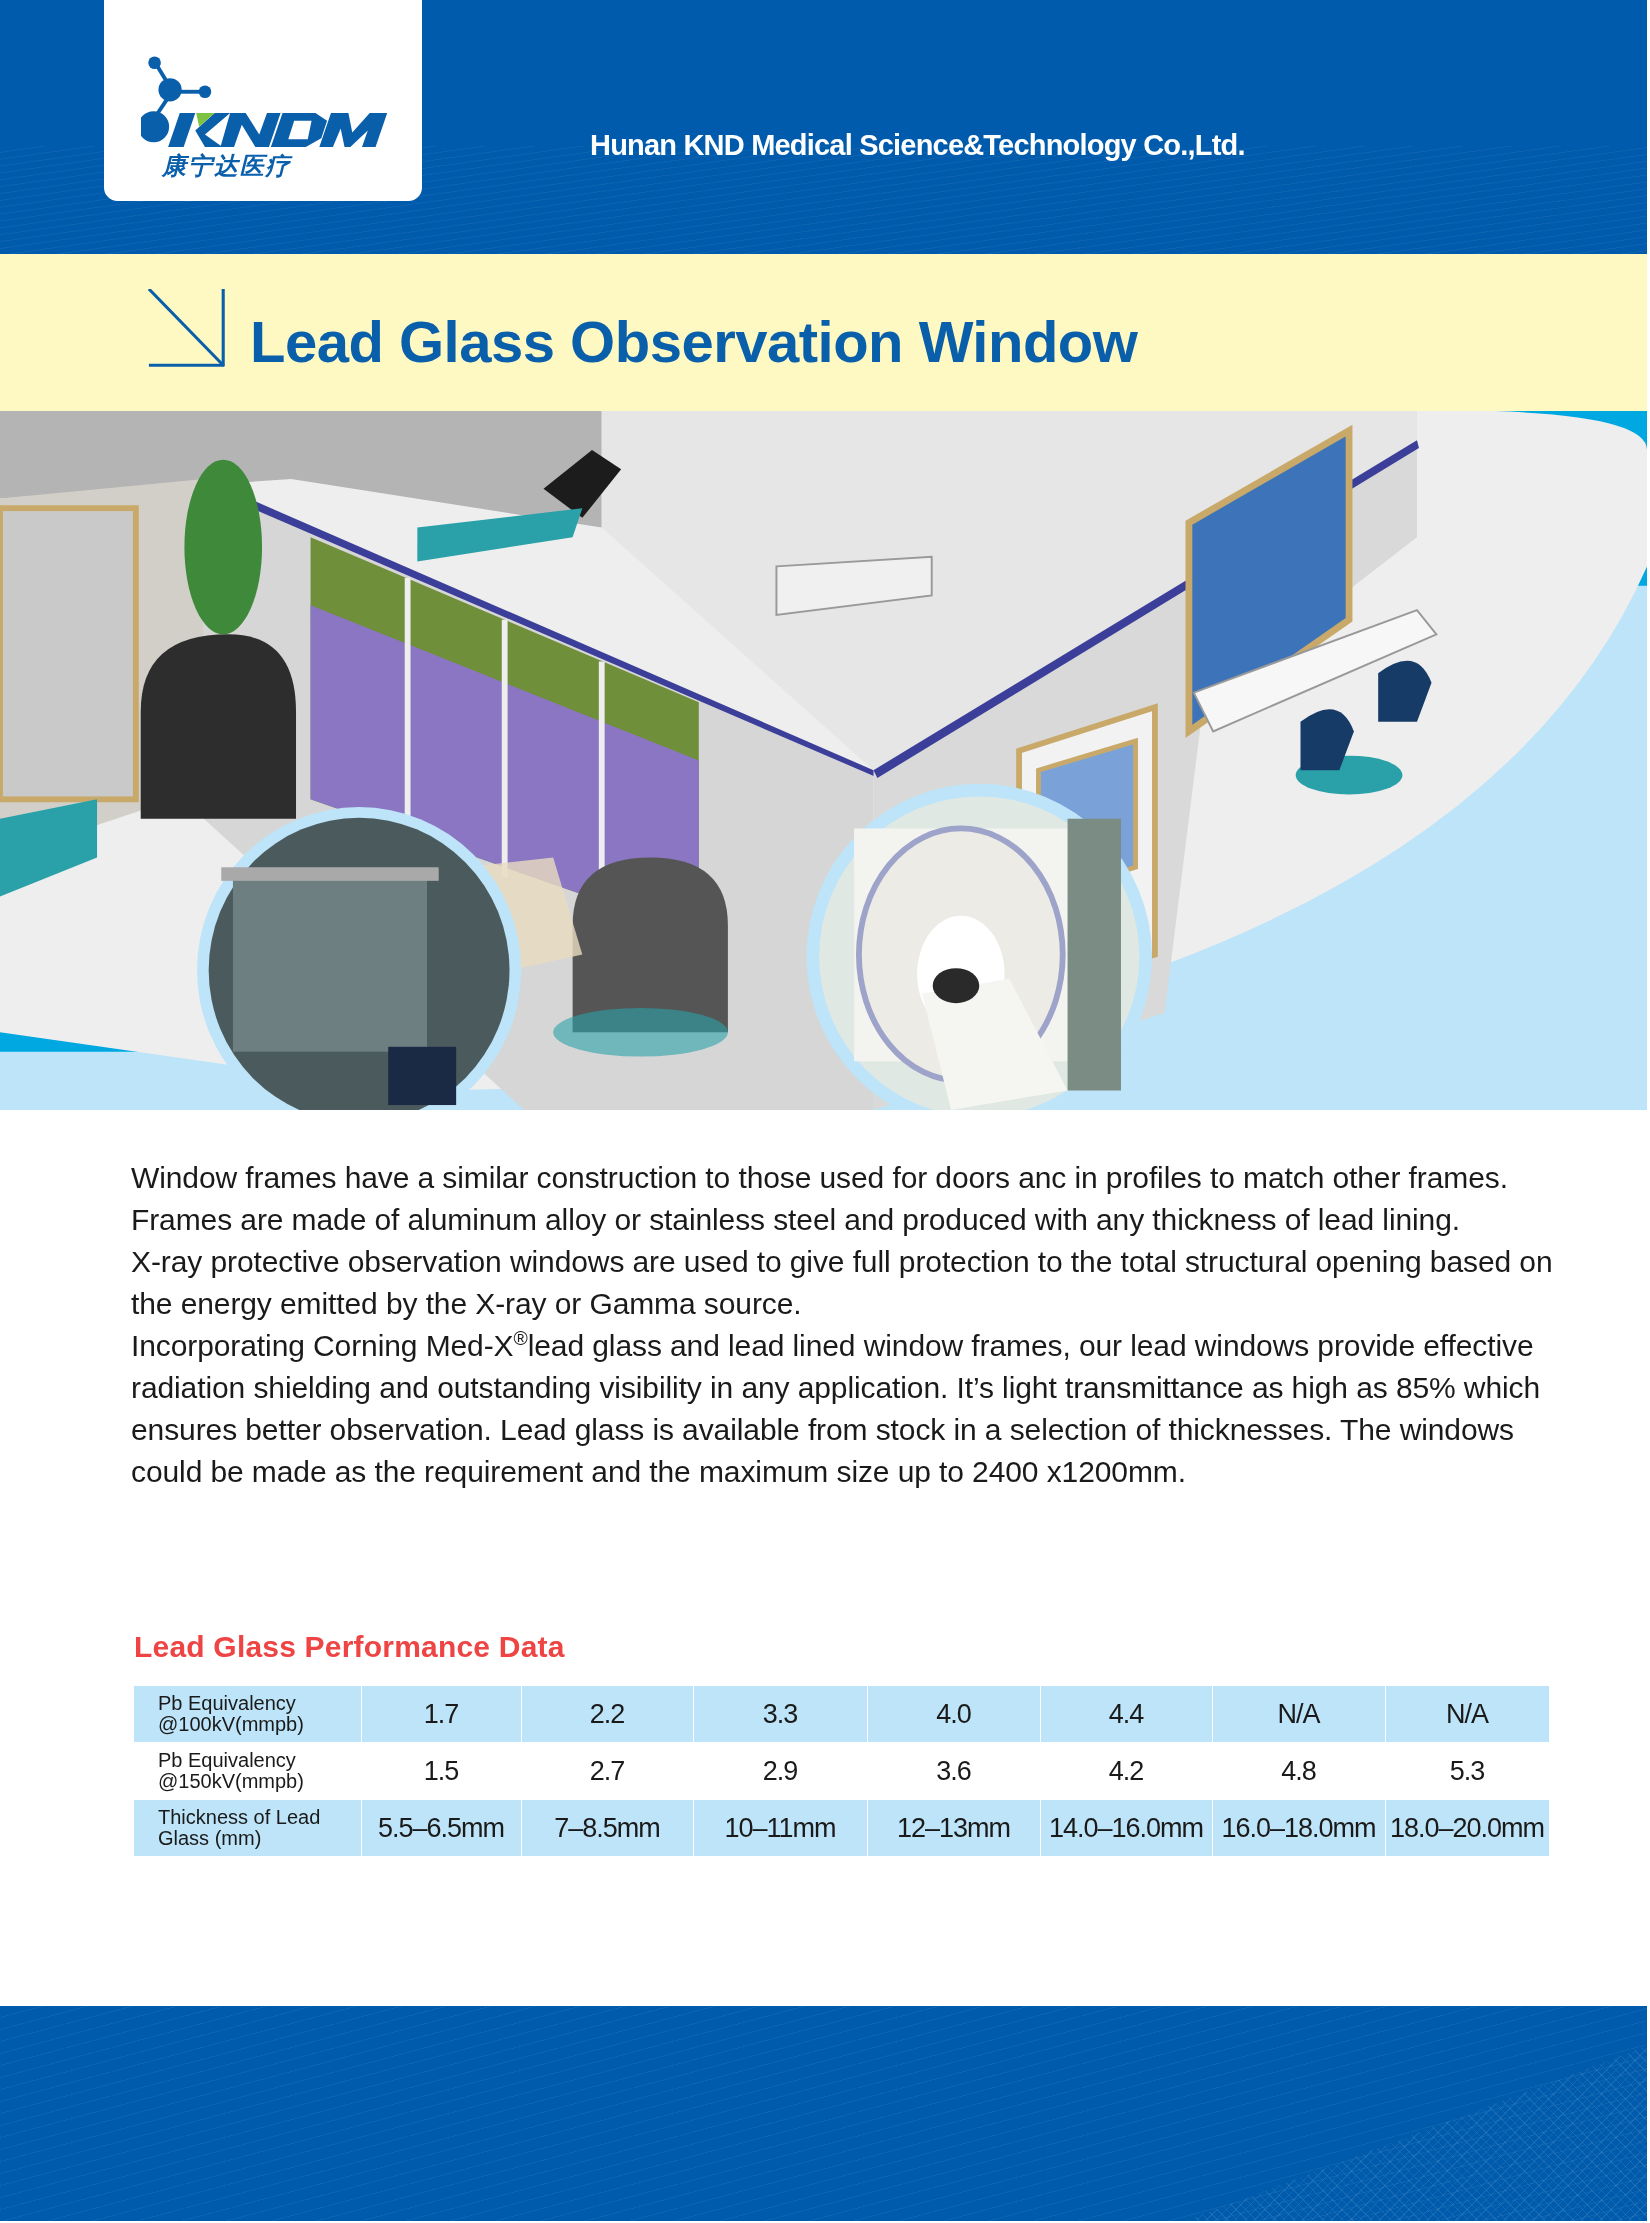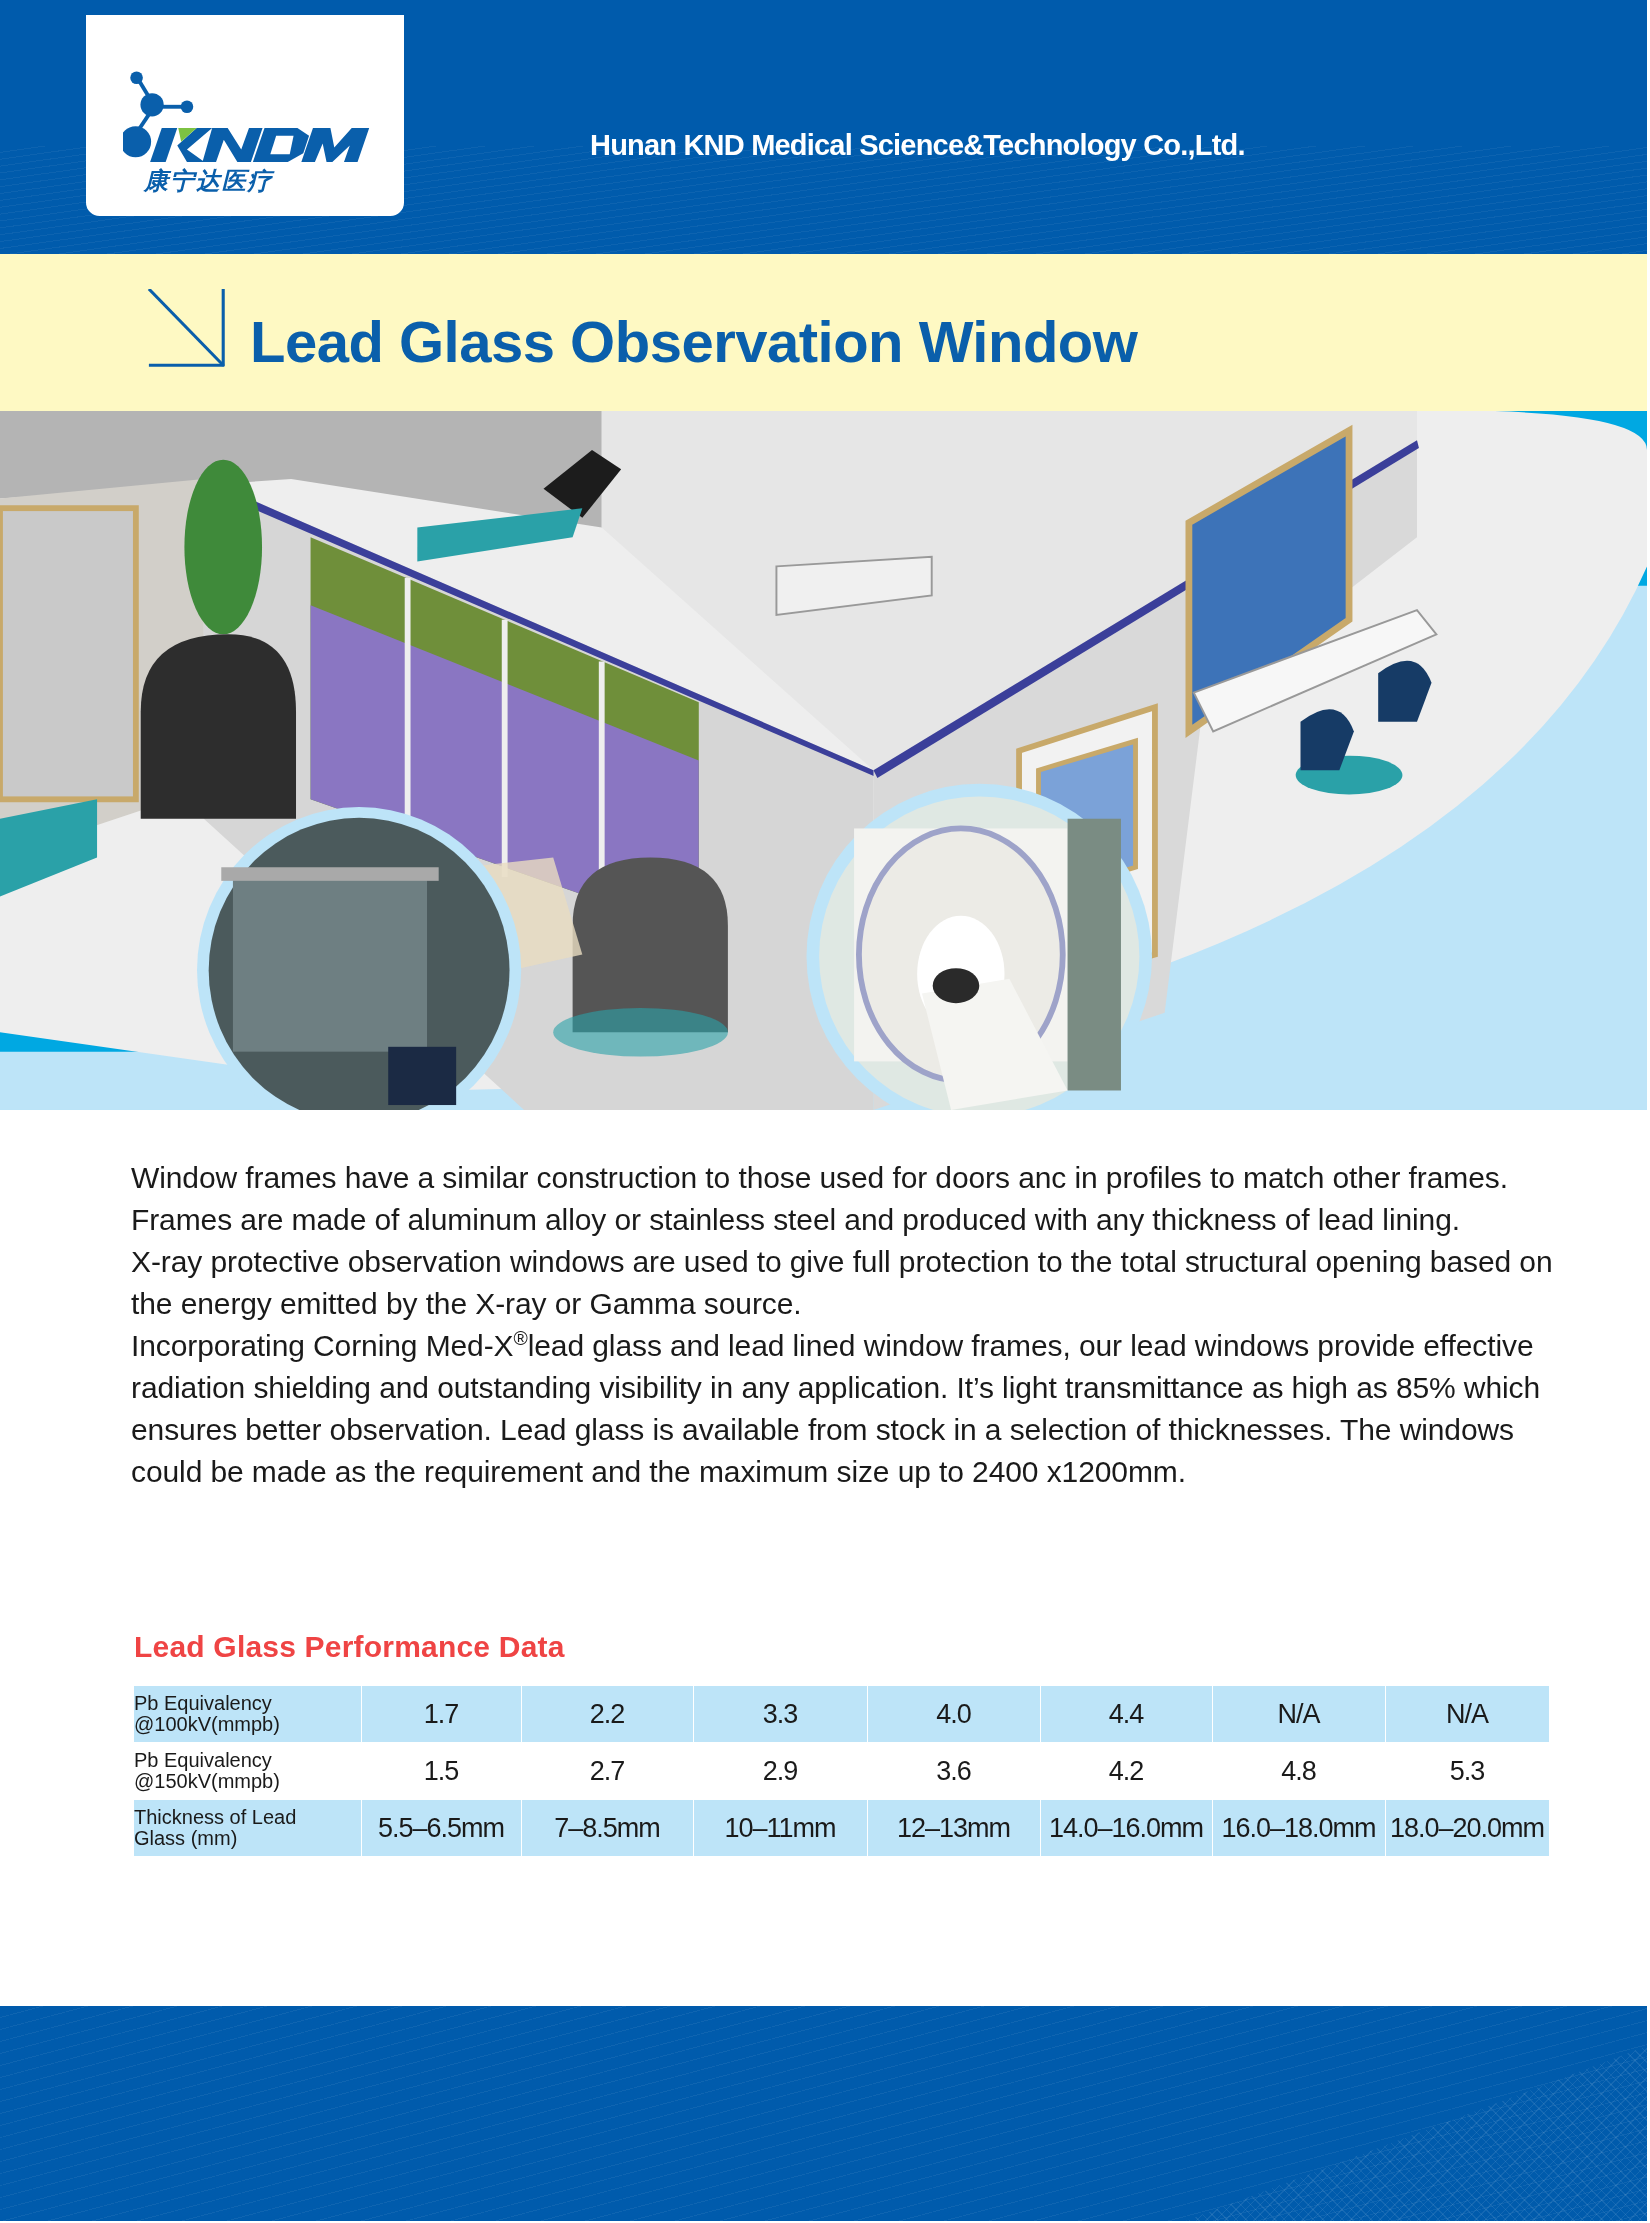--- a/index.html
+++ b/index.html
@@ -14,24 +14,23 @@
   .header {
     position: absolute; left: 0; top: 0; width: 1647px; height: 254px;
     background: #005bac;
     overflow: hidden;
   }
   .header .waves {
     position: absolute; left: 0; top: 146px; width: 100%; height: 109px;
     background: repeating-linear-gradient(172deg, rgba(255,255,255,0.0) 0 5.8px, rgba(255,255,255,0.05) 5.8px 6.8px);
   }
   .logo-box {
-    position: absolute; left: 86px; top: 0; width: 318px; height: 201px;
+    position: absolute; left: 104px; top: 0; width: 318px; height: 201px;
     background: #ffffff;
     border-radius: 0 0 13.6px 13.6px;
-    margin-top: 15px;
   }
   .logo-box svg { position: absolute; left: 37px; top: 53px; }
   .company-name {
     position: absolute; left: 590px; top: 129px;
     color: #ffffff; font-size: 29px; font-weight: bold;
     letter-spacing: -0.8px; white-space: nowrap;
   }
 
   
   .title-band {
@@ -72,21 +71,21 @@
     border-collapse: collapse; table-layout: fixed;
   }
   .perf-table td {
     height: 56px; padding: 0; text-align: center;
     font-size: 27px; color: #1a1a1a; letter-spacing: -1px;
     border-right: 1.9px solid #ffffff; border-bottom: 1.9px solid #ffffff;
   }
   .perf-table tr.shaded td { background: #bde4f8; }
   .perf-table tr.plain td { background: #ffffff; }
   .perf-table td.row-label {
-    text-align: left; font-size: 20px; line-height: 21.3px;
+    text-align: left; padding-left: 24px; font-size: 20px; line-height: 21.3px;
     letter-spacing: 0;
   }
 
   
   .footer {
     position: absolute; left: 0; top: 2006px; width: 1647px; height: 215px;
     background: #005bac; overflow: hidden;
   }
   .footer .lines {
     position: absolute; inset: 0;

